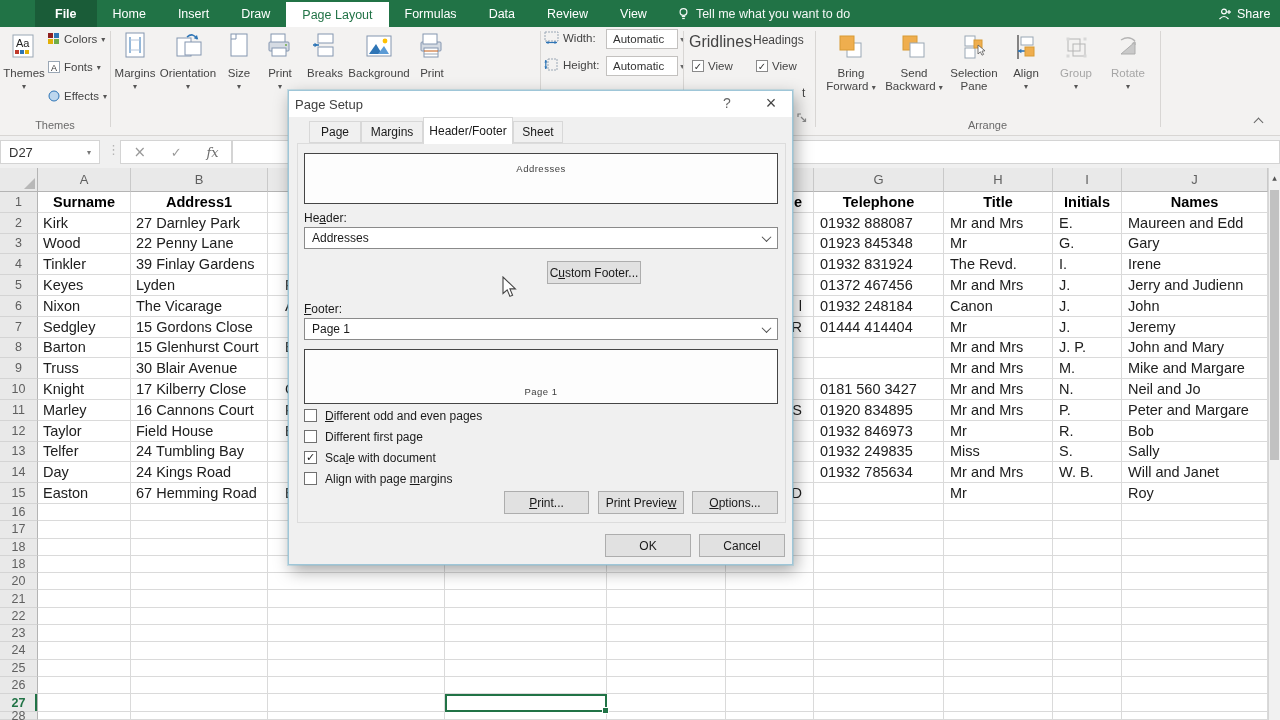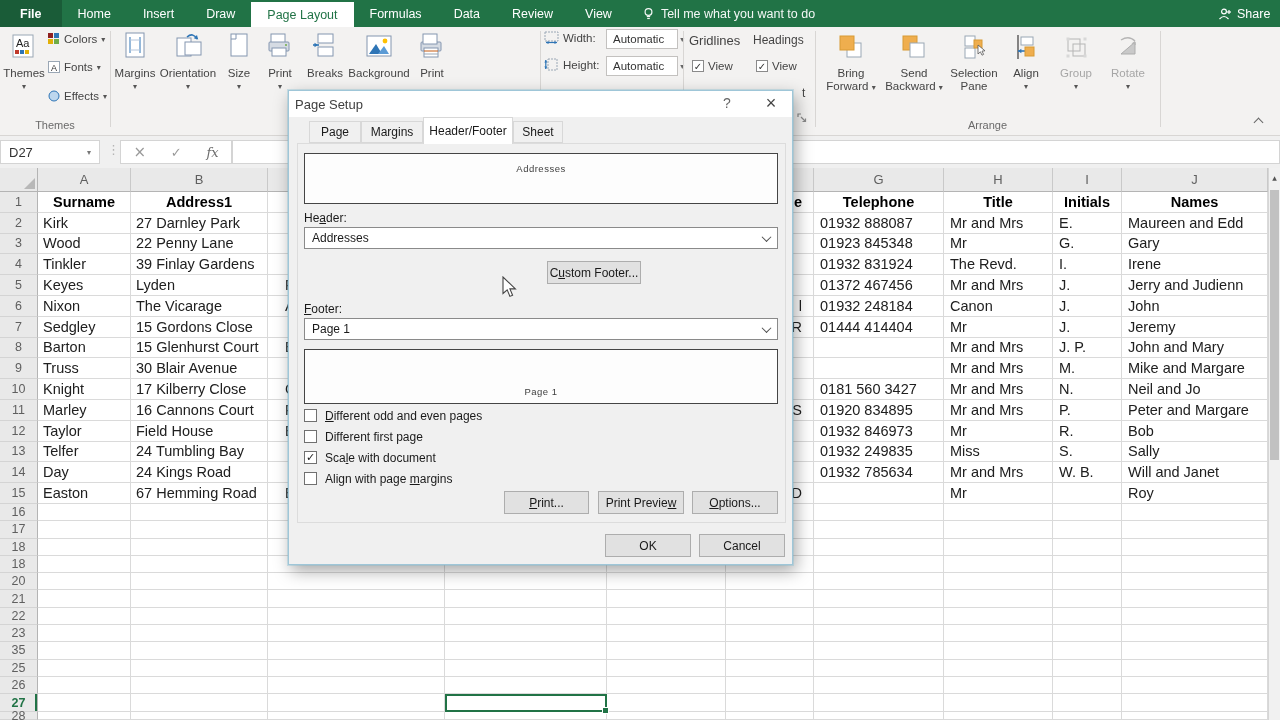--- a/index.html
+++ b/index.html
@@ -2,21 +2,21 @@
 <html><head>
 <meta charset="utf-8">
 <style>
   * { margin:0; padding:0; box-sizing:border-box; }
   html,body { width:1280px; height:720px; overflow:hidden; }
   body { font-family:"Liberation Sans", sans-serif; background:#fff; }
   .glyph { font-family:"DejaVu Sans", sans-serif; }
   #screen { position:relative; width:1280px; height:720px; overflow:hidden; background:#fff; }
 
   
-  #tabbar { position:absolute; left:0; top:0; width:1280px; height:27px; background:#217346; display:flex; align-items:stretch; color:#fff; font-size:12.5px; }
+  #tabbar { position:absolute; left:0; top:0; width:1280px; height:27px; background:#217346; display:flex; align-items:stretch; color:#fff; font-size:12.5px;padding-left:35px; }
   .ftab { display:flex; align-items:center; padding:0 16px; cursor:default; }
   .ftab.file { padding:0 20px; background:#1a5c38; font-weight:bold; }
   .ftab.active { background:#fff; color:#217346; margin-top:2px; display:flex; align-items:center; }
   .tellme { display:flex; align-items:center; gap:6px; margin-left:14px; }
   .tellme span { opacity:.95; }
   #tabbar .spacer { flex:1; }
   .share { display:flex; align-items:center; gap:5px; padding-right:0; width:62px; overflow:hidden; }
 
   
   #ribbon { position:absolute; left:0; top:27px; width:1280px; height:109px; background:#f3f2f1; border-bottom:1px solid #d8d6d4; font-size:11.5px; color:#444; }
@@ -298,21 +298,21 @@
         <span>Height:</span>
       </div>
       <div class="combo" style="position:absolute;left:66px;top:29px;width:72px;">
         <span>Automatic</span>
         <span class="glyph">▾</span>
       </div>
     </div>
     <div class="vsep" style="left:683px;"></div>
 
     <div class="grp" style="left:683px;width:132px;">
-      <div style="position:absolute;left:6px;top:6px;font-size:13px;text-align:right;">Gridlines</div>
+      <div style="position:absolute;left:6px;top:6px;font-size:16px;text-align:right;">Gridlines</div>
       <div style="position:absolute;left:70px;top:6px;font-size:12px;">Headings</div>
       <div class="smallrow" style="left:9px;top:33px;">
         <span class="chk">
             <span class="glyph" style="color:#333;">✓</span>
           </span>
         <span>View</span>
       </div>
       <div class="smallrow" style="left:73px;top:33px;">
         <span class="chk">
             <span class="glyph" style="color:#333;">✓</span>
@@ -678,21 +678,21 @@
         <div class="cell colA"></div>
         <div class="cell colB"></div>
         <div class="cell colC"></div>
         <div class="cell colD"></div>
         <div class="cell colE"></div>
         <div class="cell colF"></div>
         <div class="cell colG"></div>
         <div class="cell colH"></div>
         <div class="cell colI"></div>
         <div class="cell colJ"></div>
-        <div class="rowhdr">35</div>
+        <div class="rowhdr">24</div>
         <div class="cell colA"></div>
         <div class="cell colB"></div>
         <div class="cell colC"></div>
         <div class="cell colD"></div>
         <div class="cell colE"></div>
         <div class="cell colF"></div>
         <div class="cell colG"></div>
         <div class="cell colH"></div>
         <div class="cell colI"></div>
         <div class="cell colJ"></div>

